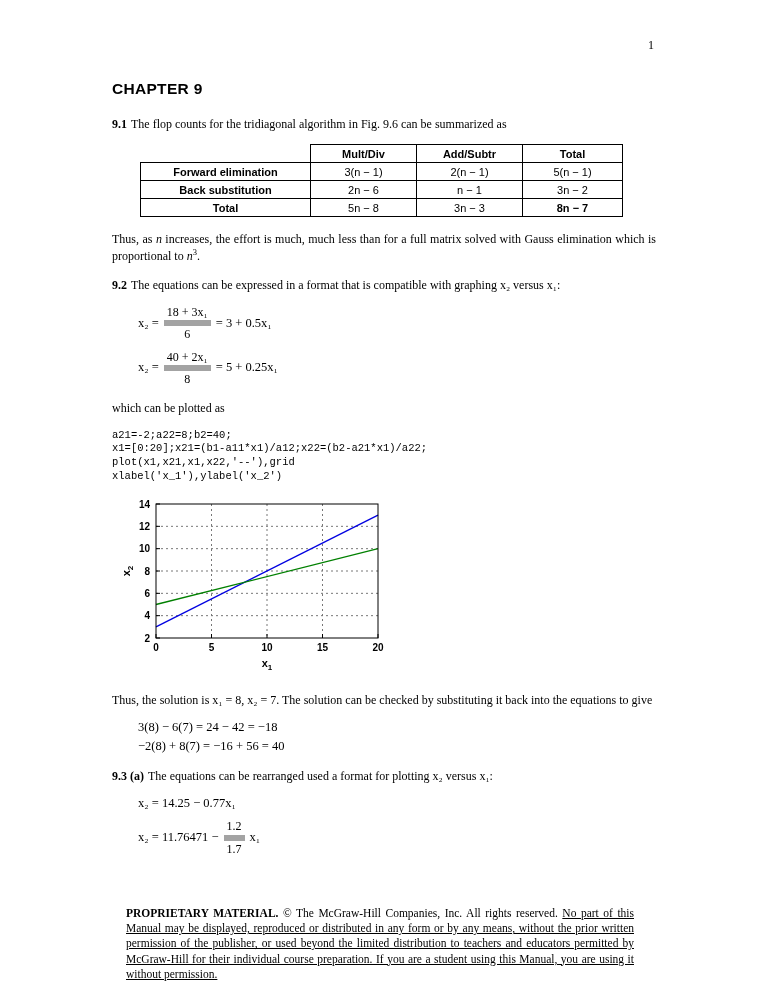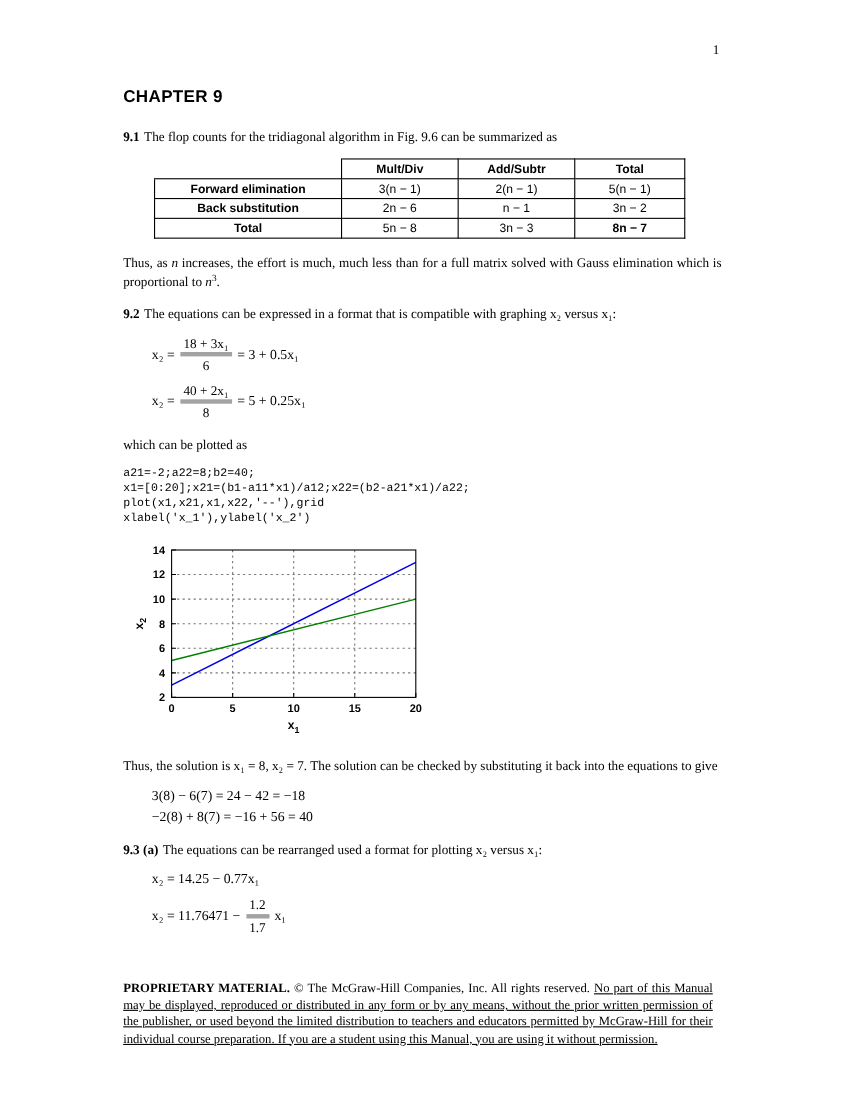--- a/index.html
+++ b/index.html
@@ -25,32 +25,32 @@
   table.flop-table td.corner{border-top:none;border-left:none;}
   table.flop-table td.head{font-weight:bold;}
   table.flop-table td.rowlabel{text-align:center;font-weight:bold;}
   table.flop-table td.boldcell{font-weight:bold;}
   
   .code{font-family:"Liberation Mono","DejaVu Sans Mono",monospace;font-size:10.5px;line-height:1.32;margin:2px 0 14px 0;}
   
   .eqblock{margin:0 0 8px 26px;font-size:12.5px;display:flex;align-items:center;gap:5px;line-height:1.2;}
   .eqblock.upright{font-style:normal;margin-bottom:4px;}
   .frac{display:inline-flex;flex-direction:column;text-align:center;font-size:12px;vertical-align:middle;}
-  .frac .num{border-bottom:4px solid #a3a3a3;padding:0 3px 1px 3px;text-align:center;}
+  .frac .num{border-bottom:6px solid #a3a3a3;padding:0 3px 1px 3px;text-align:center;}
   .frac .den{padding-top:1px;}
   sup{font-size:8.5px;}
   
   .chart{margin:4px 0 12px 4px;}
   .tick{font:bold 10px "Liberation Sans",sans-serif;fill:#000;}
   .axlab{font:bold 11px "Liberation Sans",sans-serif;fill:#000;}
   .ticksub{font-size:8px;}
   .grid{stroke:#777;stroke-width:1;stroke-dasharray:2,3;}
   
   .footer{
-    position:absolute;left:112px;right:120px;top:892px;margin:0;
+    position:absolute;left:112px;right:120px;top:892px;margin:14px;
     text-align:justify;font-size:11.5px;line-height:1.32;
   }
   .ul{text-decoration:underline;}
 </style>
 </head>
 <body>
 
 <div class="page">
 
   <div class="page-number">1</div>

